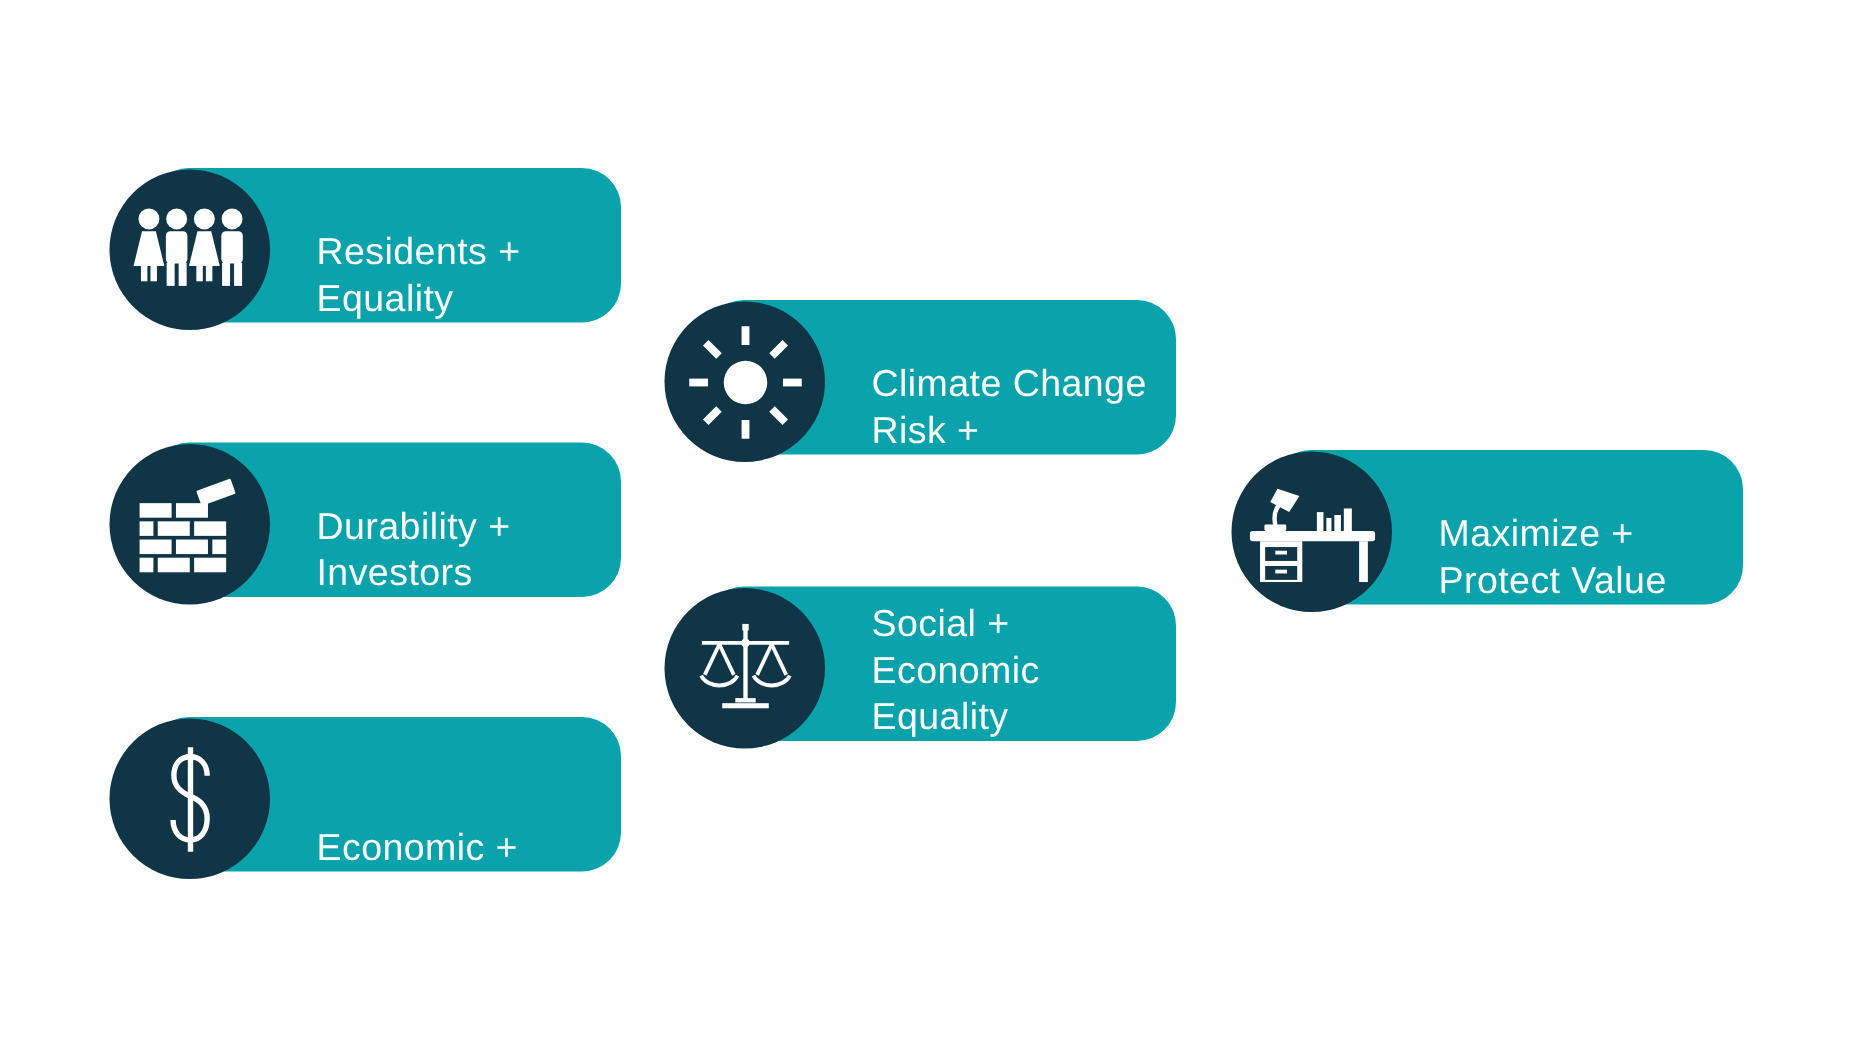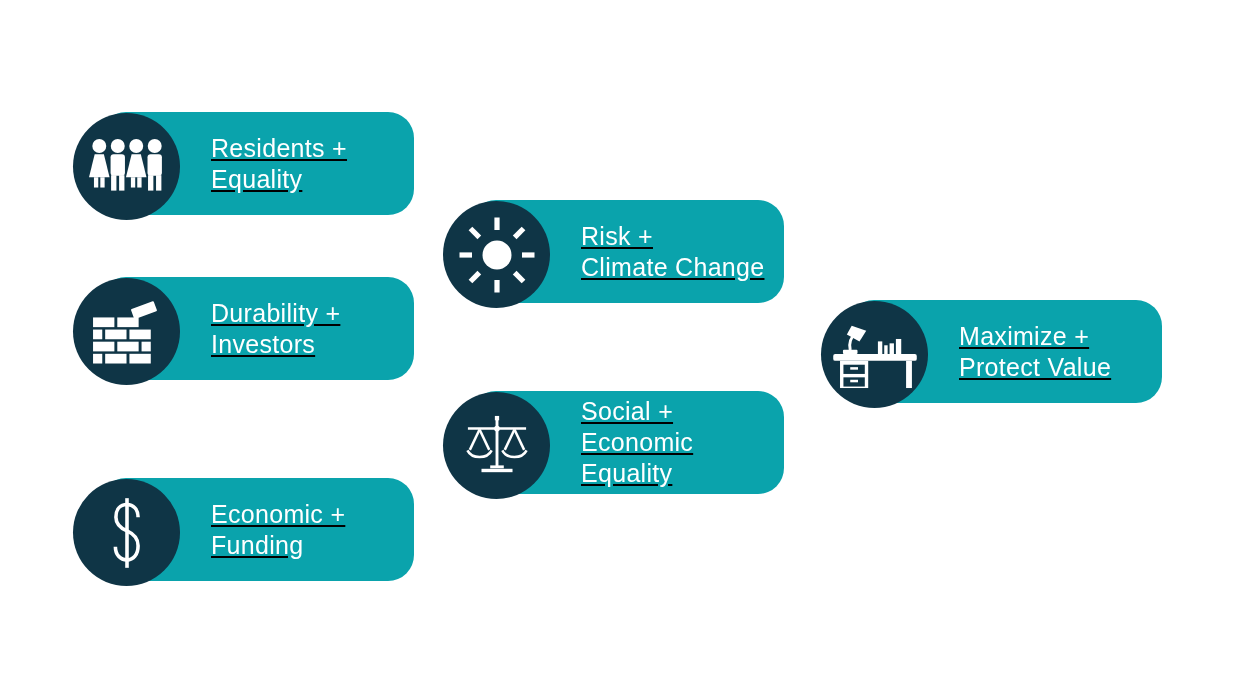--- a/index.html
+++ b/index.html
@@ -18,22 +18,21 @@
     position: absolute;
     width: 314px;
     height: 103px;
   }
   .pill {
     position: absolute;
     inset: 0;
     background: var(--pill-color, #0aa3ac);
     border-radius: 26px;
     display: flex;
-    align-items: center;
-    text-decoration: underline;
+    align-items: flex-end;
   }
   .label {
     padding-left: 111px;
     color: var(--text-color, #ffffff);
     font-size: 25px;
     line-height: 31px;
     letter-spacing: 0.3px;
   }
   .icon-circle {
     position: absolute;
@@ -81,21 +80,21 @@
       <rect x="48" y="38" width="4.2" height="10"></rect>
 
       <circle cx="65" cy="7.5" r="6.8"></circle>
       <rect x="58" y="15.5" width="14" height="21" rx="3"></rect>
       <rect x="58.5" y="36" width="5.2" height="15"></rect>
       <rect x="66.3" y="36" width="5.2" height="15"></rect>
     </g>
   </svg>
       </div>
   </div>
-    <div class="badge" style="left: 100px; top: 277px;">
+    <div class="badge" style="left: 100px; top: 295px;">
     <div class="pill">
       <div class="label">
           <div>Durability +</div>
           <div>Investors</div>
         </div>
     </div>
     <div class="icon-circle">
         <svg width="70" height="65" viewBox="0 0 72 67">
     <g class="icon-fill">
       <rect x="41" y="6" width="25" height="11" rx="1" transform="rotate(-20 53.5 11.5)"></rect>
@@ -111,37 +110,36 @@
       <rect x="13.5" y="56.5" width="22" height="10"></rect>
       <rect x="38.5" y="56.5" width="22" height="10"></rect>
     </g>
   </svg>
       </div>
   </div>
     <div class="badge" style="left: 100px; top: 478px;">
     <div class="pill">
       <div class="label">
           <div>Economic +</div>
-          <div>Funding</div>
         </div>
     </div>
     <div class="icon-circle">
         <svg width="38" height="70" viewBox="0 0 36 66">
     <g class="icon-stroke" stroke-width="3.4">
       <line x1="18" y1="0" x2="18" y2="66"></line>
       <path d="M28.5 18 C28.5 10.5 24 6 18 6 C11.5 6 7.5 10.5 7.5 18 C7.5 25.5 13 28.8 18 31 C23 33.2 28.5 36.5 28.5 45 C28.5 53.5 24 58.5 18 58.5 C11.5 58.5 7 53.5 7 46"></path>
     </g>
   </svg>
       </div>
   </div>
     <div class="badge" style="left: 470px; top: 200px;">
     <div class="pill">
       <div class="label">
+          <div>Climate Change</div>
           <div>Risk +</div>
-          <div>Climate Change</div>
         </div>
     </div>
     <div class="icon-circle">
         <svg width="76" height="76" viewBox="0 0 76 76">
     <circle class="icon-fill" cx="38" cy="38" r="14.5"></circle>
     <g class="icon-fill">
       <rect x="35.4" y="0.5" width="5.2" height="12.5"></rect>
       <rect x="35.4" y="0.5" width="5.2" height="12.5" transform="rotate(45 38 38)"></rect>
       <rect x="35.4" y="0.5" width="5.2" height="12.5" transform="rotate(90 38 38)"></rect>
       <rect x="35.4" y="0.5" width="5.2" height="12.5" transform="rotate(135 38 38)"></rect>

